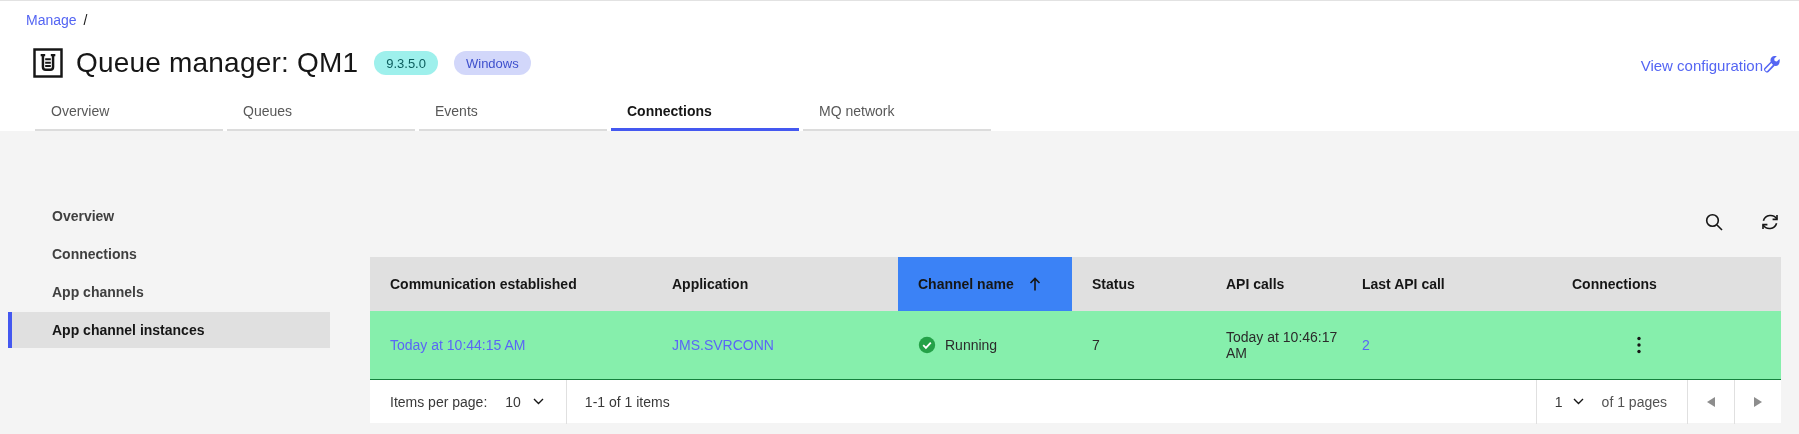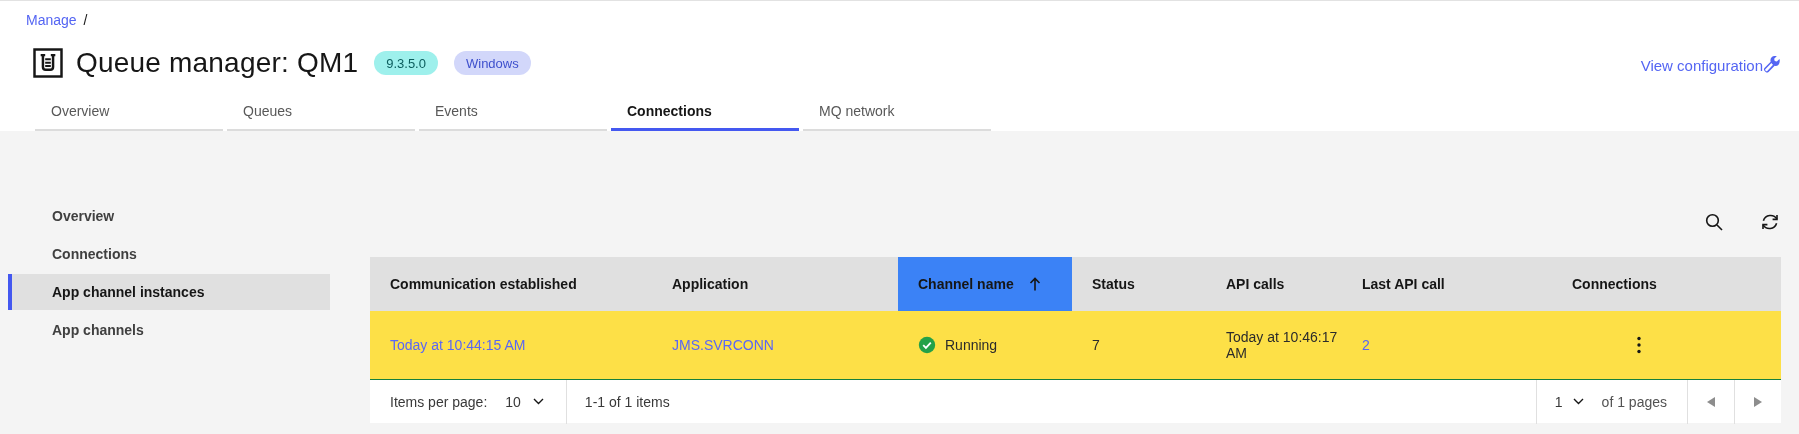--- a/index.html
+++ b/index.html
@@ -37,21 +37,21 @@
   .tbl-toolbar { position:absolute; top:80px; right:18px; display:flex; gap:34px; }
   .icon-btn { width:22px; height:22px; cursor:pointer; display:flex; align-items:center; justify-content:center; }
 
   
   .table { position:absolute; left:370px; top:126px; width:1411px; background:#fff; }
   .grid { display:grid; grid-template-columns:282px 246px 174px 134px 136px 210px 174px 55px; }
   .thead { background:#e0e0e0; height:54px; }
   .thead .cell { display:flex; align-items:center; padding-left:20px; font-size:14px; font-weight:700; color:#161616; }
   .thead .cell.sorted { background:#3b82f6; cursor:pointer; }
   .sort-arrow { margin-left:14px; display:flex; align-items:center; }
-  .trow { background:#fde047; height:68px; }
+  .trow { background:#86efac; height:68px; }
   .trow .cell { display:flex; align-items:center; padding-left:20px; font-size:14px; color:#2b2b2b; }
   .trow a { color:#5a66f6; text-decoration:none; cursor:pointer; }
   .status-dot { width:18px; height:18px; margin-right:9px; flex:none; }
   .kebab { justify-content:center; padding-left:0 !important; cursor:pointer; }
 
   
   .pagination { display:flex; align-items:center; height:44px; border-top:1px solid #15803d; font-size:14px; color:#393939; background:#fff; }
   .pag-left { display:flex; align-items:center; padding-left:20px; }
   .per-page-select { display:flex; align-items:center; gap:12px; margin-left:18px; cursor:pointer; }
   .v-div { width:1px; height:44px; background:#e0e0e0; margin-left:22px; }
@@ -95,22 +95,22 @@
     <div class="tab">Events</div>
     <div class="tab active">Connections</div>
     <div class="tab">MQ network</div>
   </div>
 
   <div class="content">
 
     <div class="sidebar">
       <div class="side-item">Overview</div>
       <div class="side-item">Connections</div>
+      <div class="side-item">App channels</div>
       <div class="side-item selected">App channel instances</div>
-      <div class="side-item">App channels</div>
     </div>
 
     <div class="tbl-toolbar">
       <div class="icon-btn">
         <svg width="20" height="20" viewBox="0 0 20 20" fill="none" stroke="#161616" stroke-width="1.6">
           <circle cx="8.5" cy="8.5" r="5.8"></circle>
             <path d="M13 13 L18 18"></path>
         </svg>
       </div>
       <div class="icon-btn">

